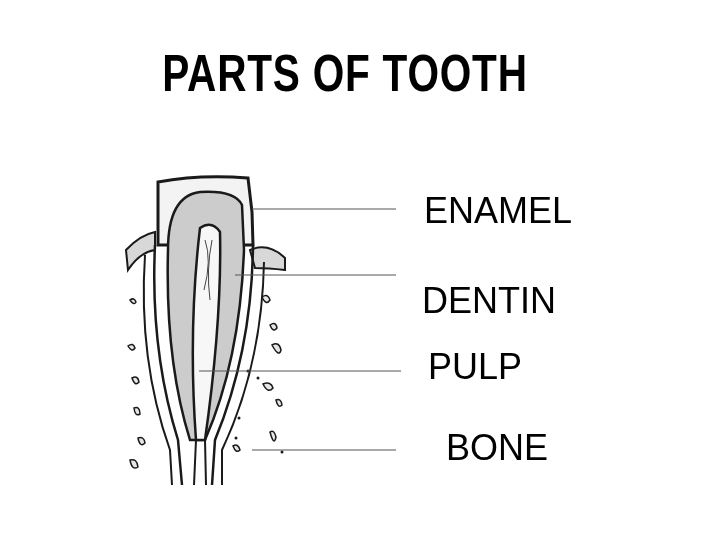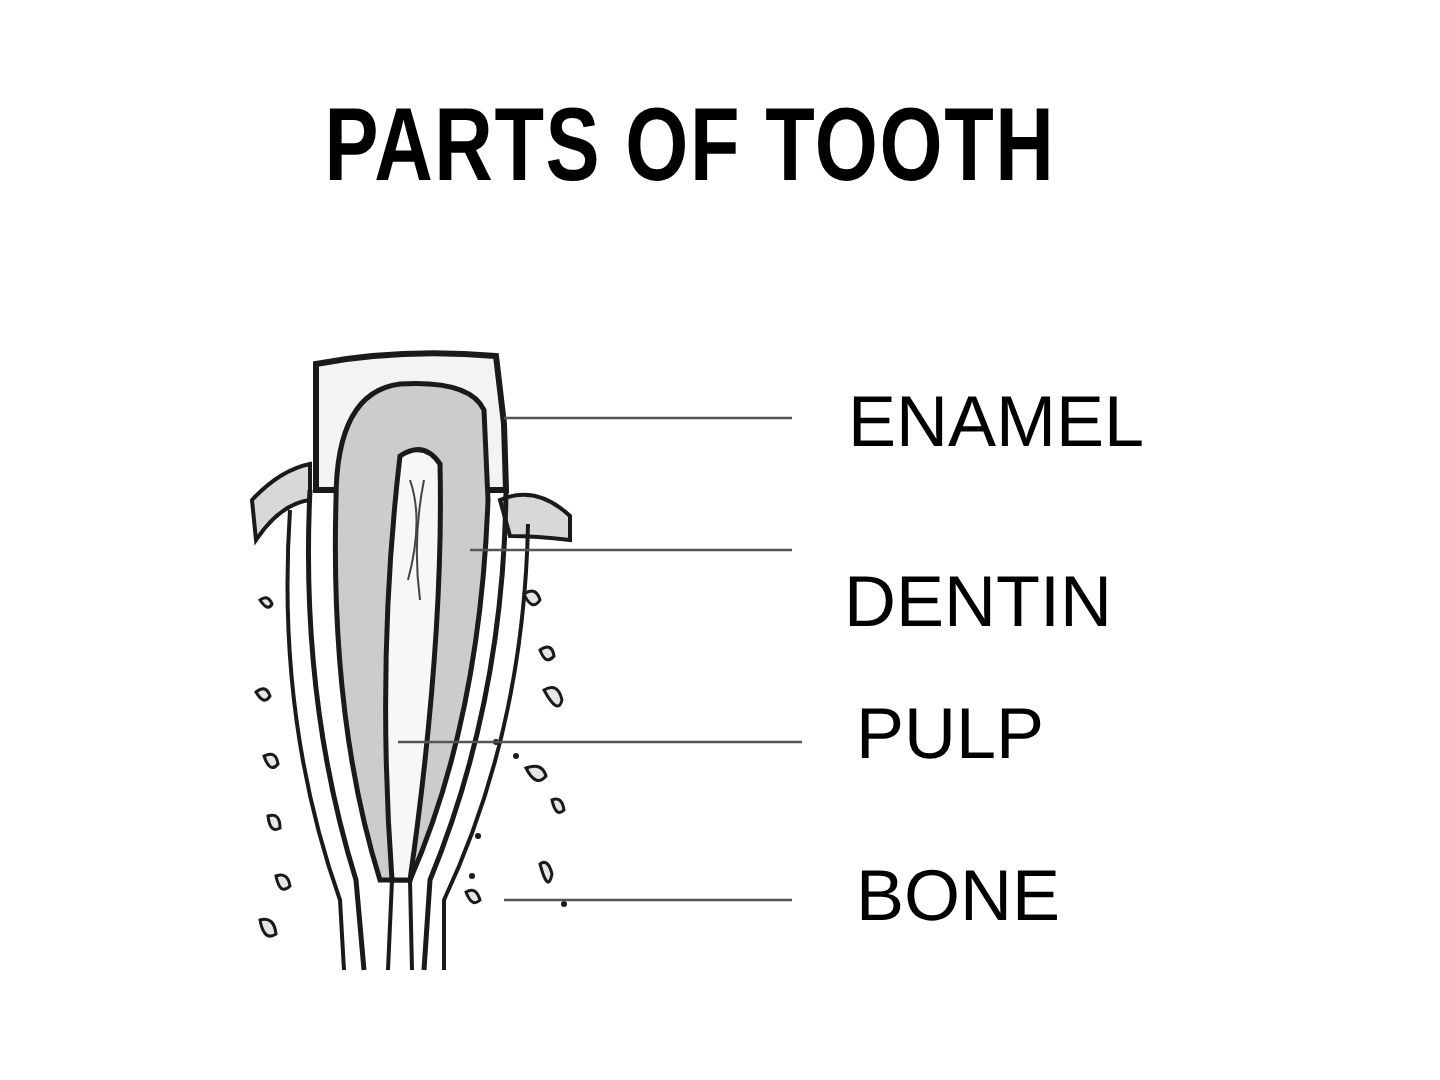--- a/index.html
+++ b/index.html
@@ -71,13 +71,13 @@
 
   <line x1="252" y1="209" x2="396" y2="209" stroke="#555" stroke-width="1.2"></line>
   <line x1="235" y1="275" x2="396" y2="275" stroke="#555" stroke-width="1.2"></line>
   <line x1="199" y1="371" x2="401" y2="371" stroke="#555" stroke-width="1.2"></line>
   <line x1="252" y1="450" x2="396" y2="450" stroke="#555" stroke-width="1.2"></line>
 </svg>
 
 <div class="label" style="left:424px; top:191px;">ENAMEL</div>
 <div class="label" style="left:422px; top:261px;margin-top:20px;">DENTIN</div>
 <div class="label" style="left:428px; top:347px;">PULP</div>
-<div class="label" style="left:428px; top:428px;">BONE</div>
+<div class="label" style="left:446px; top:428px;">BONE</div>
 
 </body></html>

